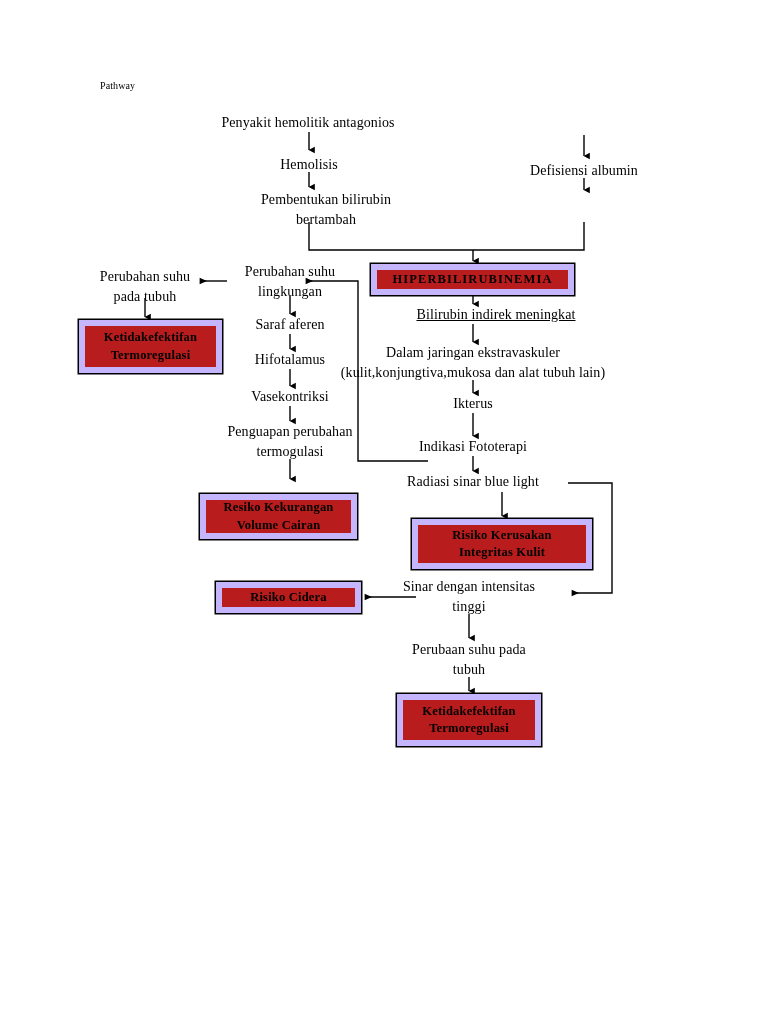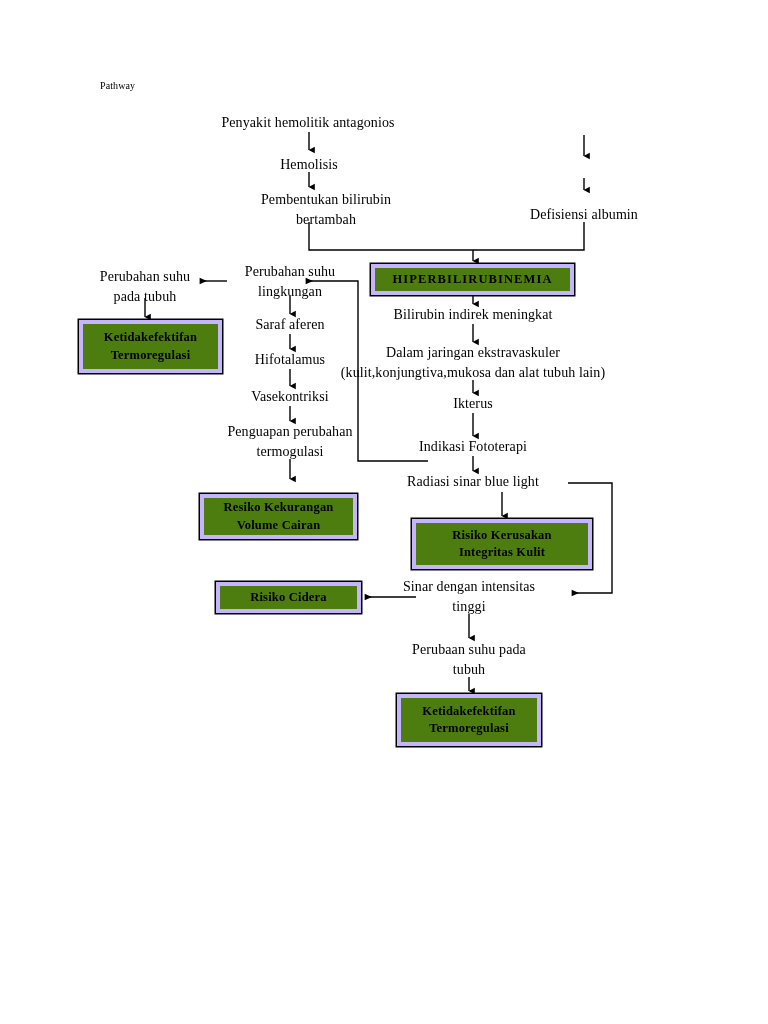--- a/index.html
+++ b/index.html
@@ -33,22 +33,22 @@
     letter-spacing: 0.1px;
   }
   .pagelabel {
     position: absolute;
     font-size: 10px;
     letter-spacing: 0.1px;
   }
   .boxnode {
     position: absolute;
     box-sizing: border-box;
-    background: #4d7c0f;
-    border: 4px solid #c4b5fd;
+    background: #b91c1c;
+    border: 6px solid #c4b5fd;
     box-shadow: 0 0 0 1.5px #000000;
     display: flex;
     align-items: center;
     justify-content: center;
     text-align: center;
     font-weight: bold;
     font-size: 12.5px;
     line-height: 1.38;
     white-space: pre-line;
     letter-spacing: 0.2px;
@@ -115,39 +115,39 @@
   </svg>
 
   <div class="node" style="left:214px; top:113px; width:188px;">Penyakit hemolitik antagonios</div>
 
   <div class="node" style="left:278px; top:155px; width:62px;">Hemolisis</div>
 
   <div class="node" style="left:254px; top:190px; width:144px;">Pembentukan bilirubin
 bertambah</div>
 
 
-  <div class="node" style="left:508px; top:161px; width:152px;margin-top:44px;">Defisiensi albumin</div>
+  <div class="node" style="left:508px; top:161px; width:152px;">Defisiensi albumin</div>
 
 
   <div class="node" style="left:88px; top:267px; width:114px;">Perubahan suhu
 pada tubuh</div>
 
   <div class="node" style="left:232px; top:262px; width:116px;">Perubahan suhu
 lingkungan</div>
 
   <div class="node" style="left:249px; top:315px; width:82px;">Saraf aferen</div>
 
   <div class="node" style="left:249px; top:350px; width:82px;">Hifotalamus</div>
 
   <div class="node" style="left:245px; top:387px; width:90px;">Vasekontriksi</div>
 
   <div class="node" style="left:218px; top:422px; width:144px;">Penguapan perubahan
 termogulasi</div>
 
-  <div class="node" style="left:387px; top:305px; width:172px;">Bilirubin indirek meningkat</div>
+  <div class="node" style="left:410px; top:305px; width:172px;text-decoration:underline;">Bilirubin indirek meningkat</div>
 
   <div class="node" style="left:324px; top:343px; width:298px;">Dalam jaringan  ekstravaskuler
 (kulit,konjungtiva,mukosa dan alat tubuh lain)</div>
 
   <div class="node" style="left:425px; top:394px; width:96px;">Ikterus</div>
 
   <div class="node" style="left:415px; top:437px; width:116px;">Indikasi Fototerapi</div>
 
   <div class="node" style="left:402px; top:472px; width:142px;">Radiasi sinar blue light</div>
 

